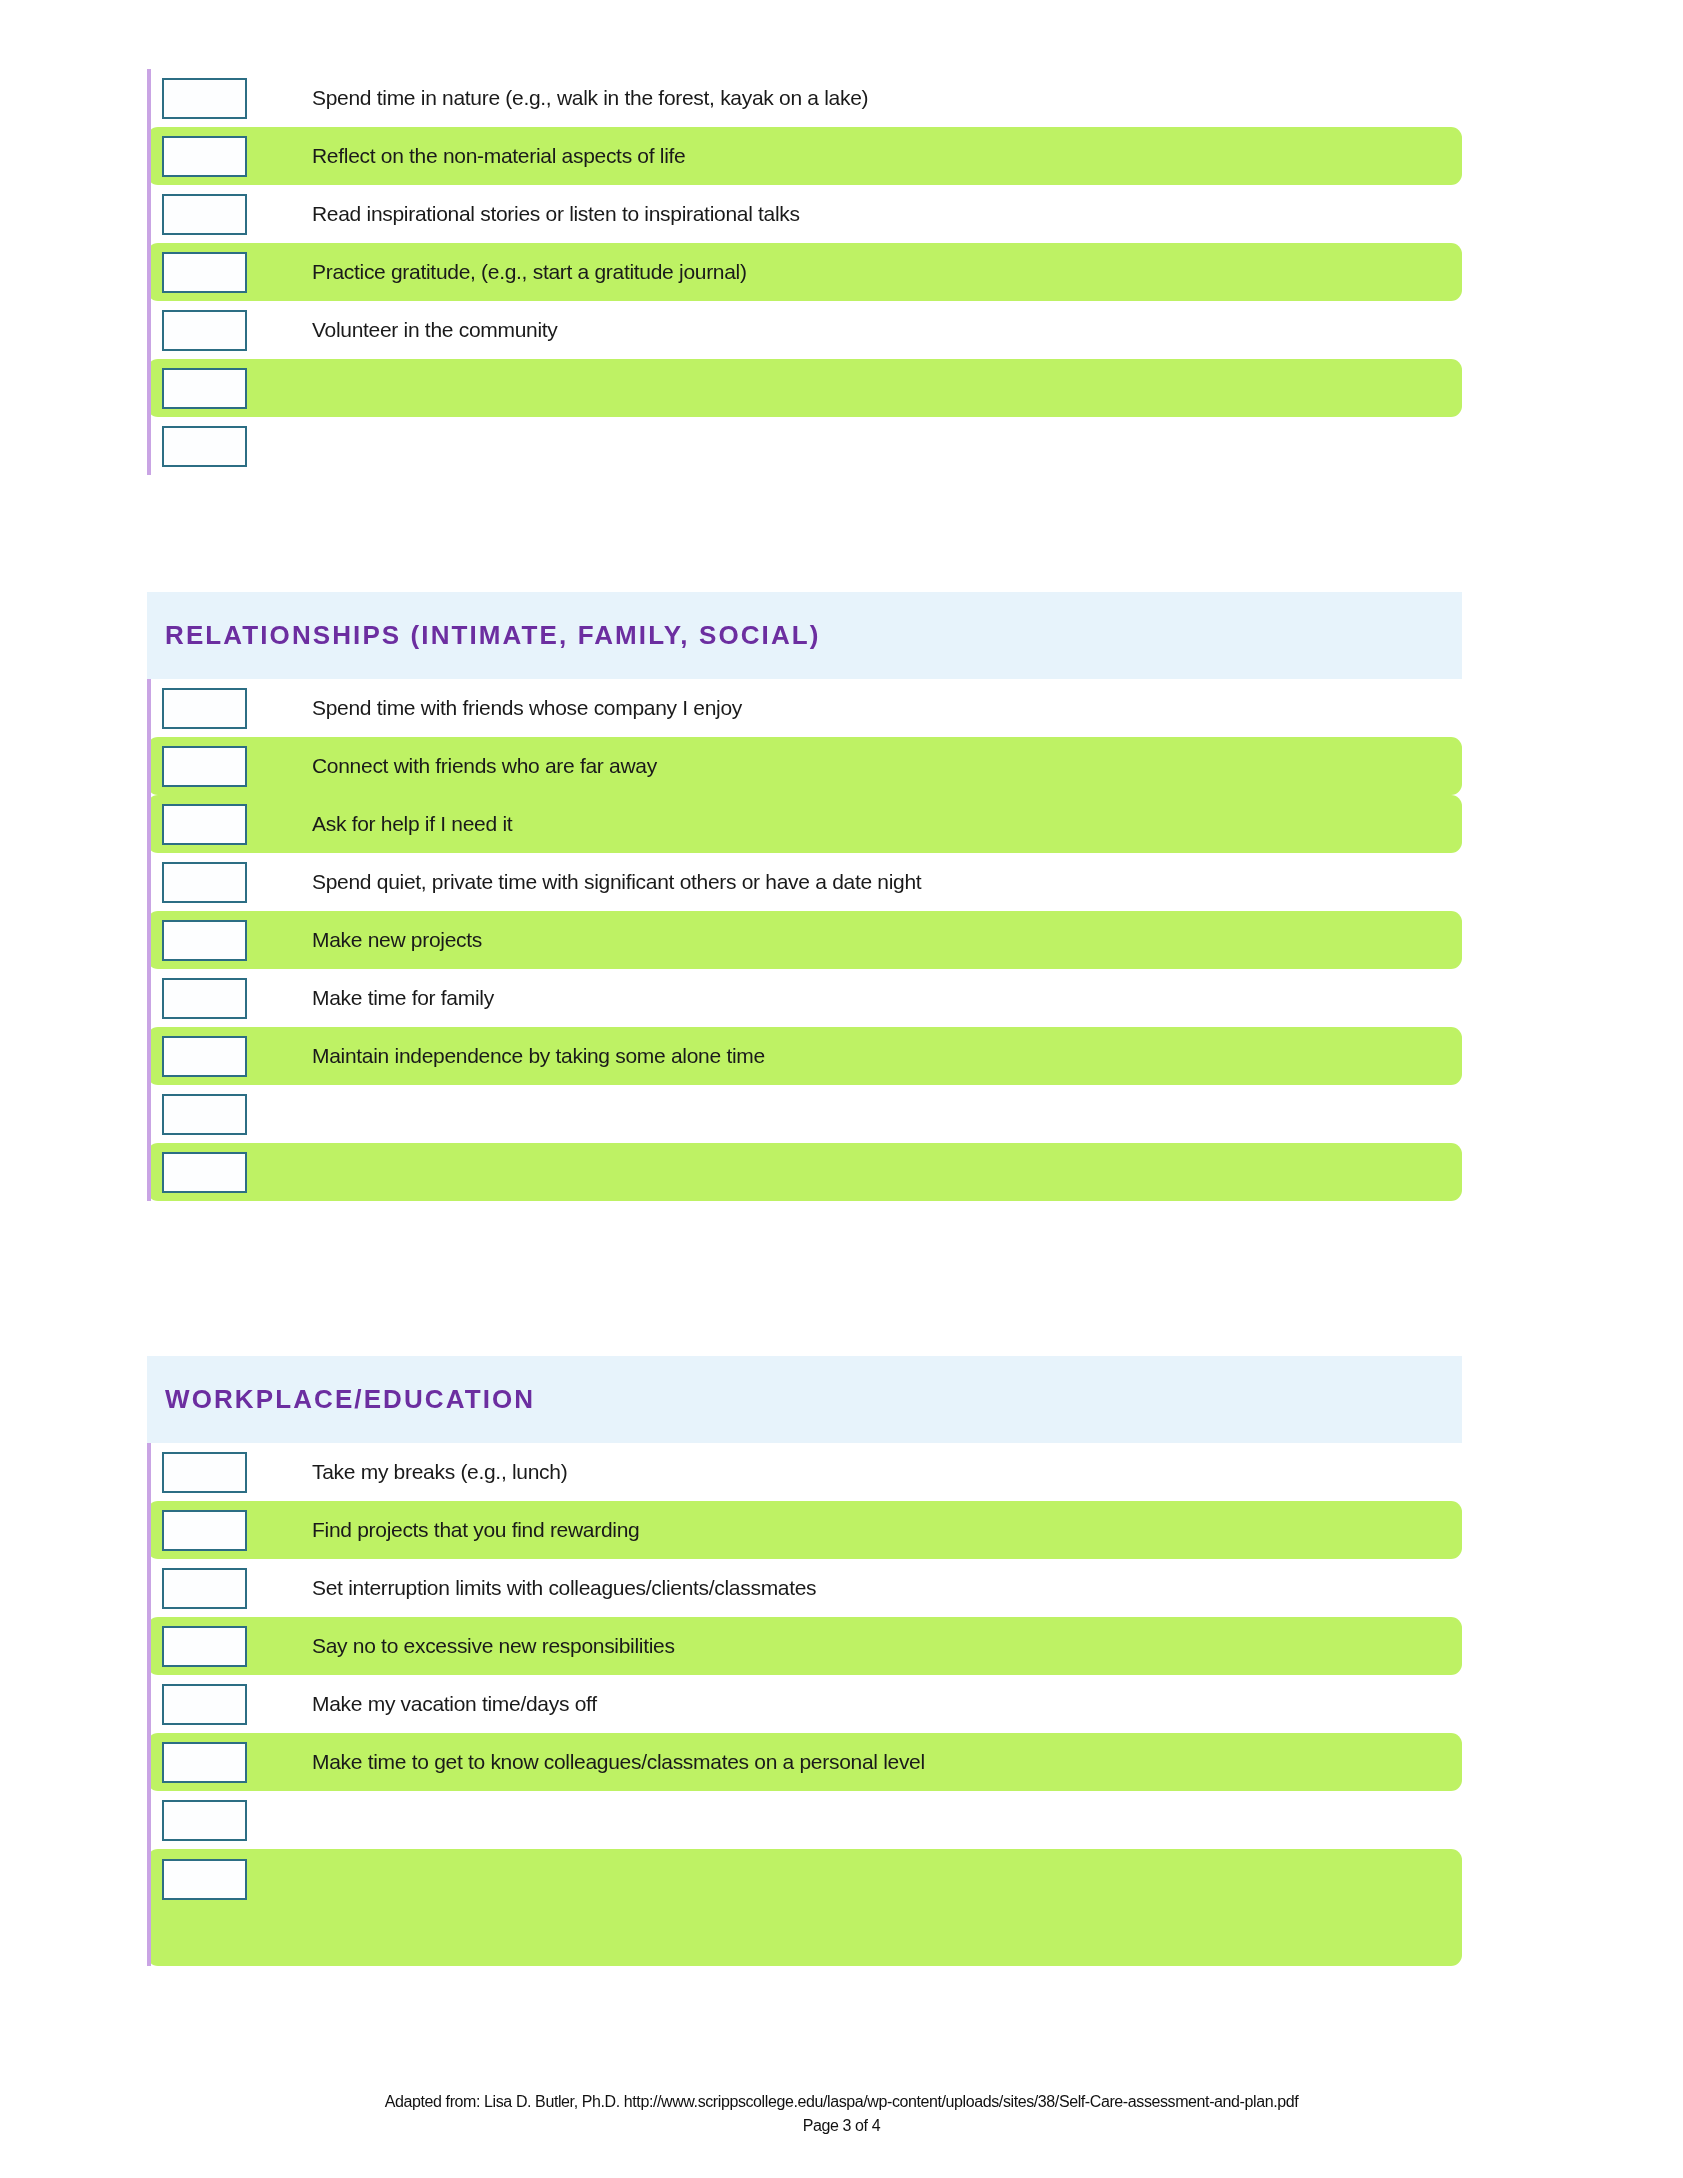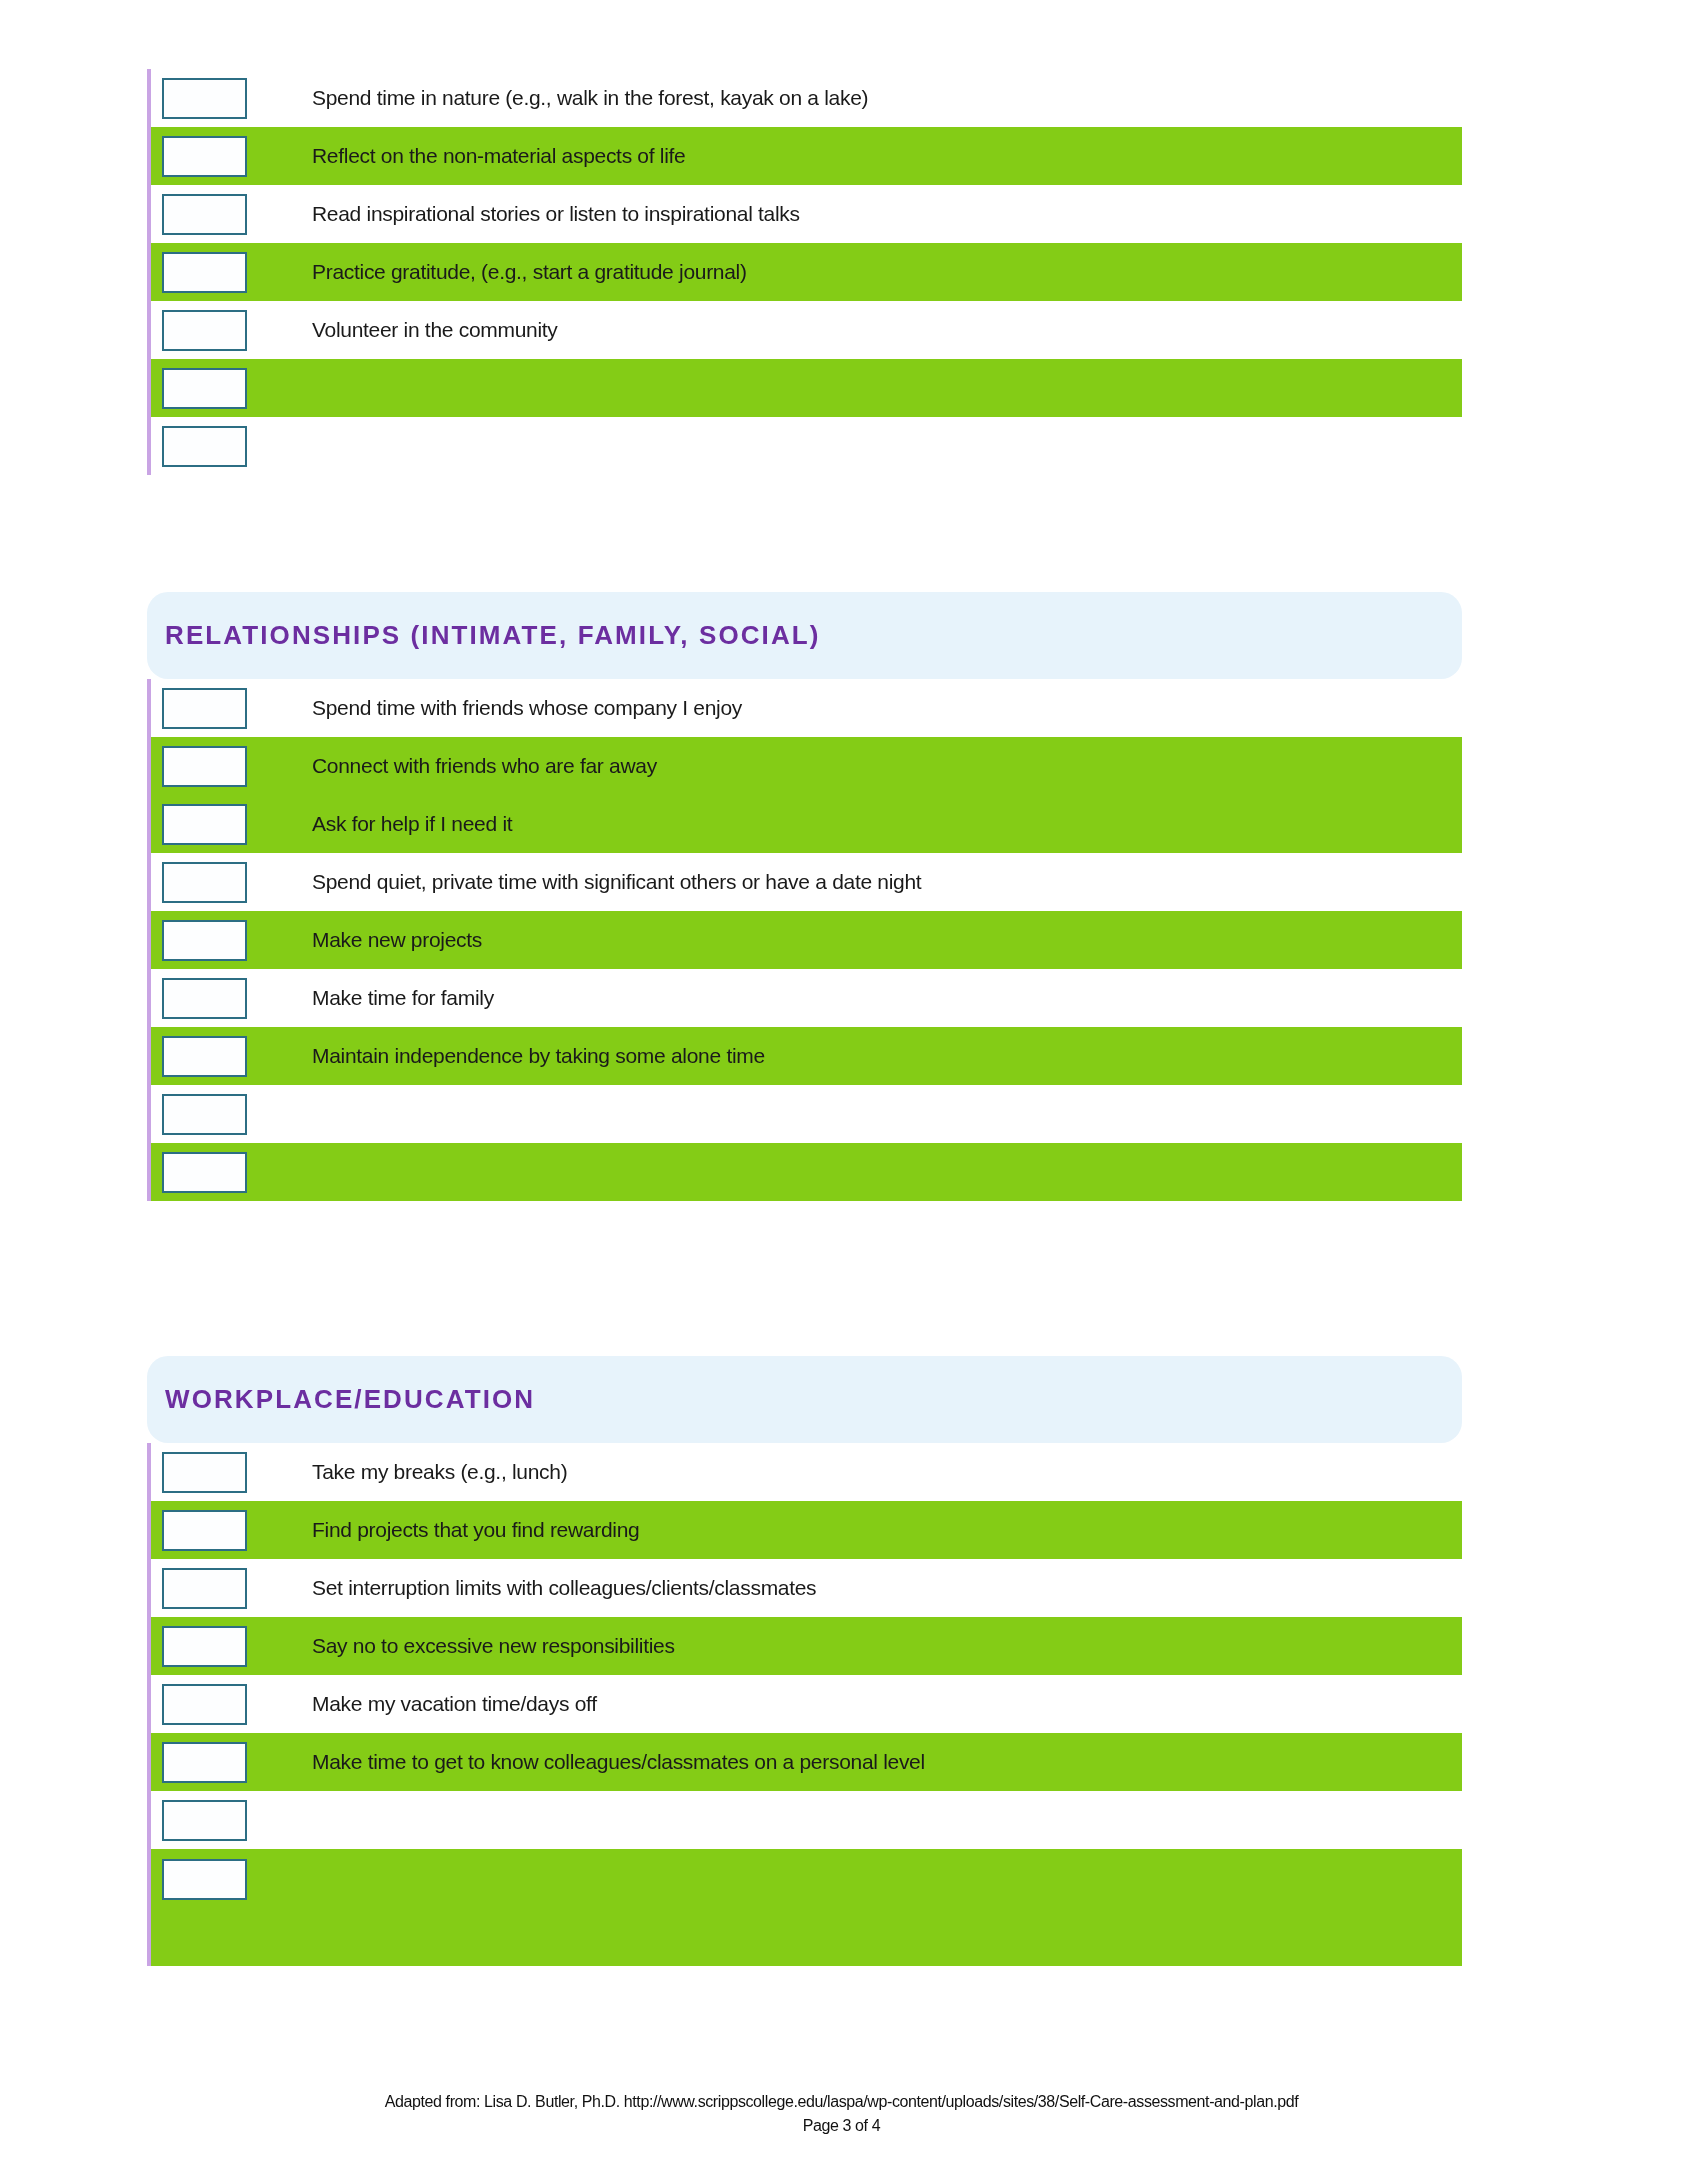--- a/index.html
+++ b/index.html
@@ -47,21 +47,22 @@
   }
 
   .row {
     position: relative;
     display: flex;
     align-items: center;
     height: 58px;
     background: #ffffff;
   }
   .row.alt {
-    background: #84cc16;
+    background: #bef264;
+    border-radius: 11px;
   }
   .row.tall {
     height: 117px;
     align-items: flex-start;
   }
 
   .cb-cell {
     flex: 0 0 117px;
     display: flex;
     align-items: center;
@@ -96,21 +97,20 @@
 
   
   .section-head {
     position: absolute;
     left: 147px;
     width: 1315px;
     height: 87px;
     background: #e7f3fb;
     display: flex;
     align-items: center;
-    border-radius: 21px;
   }
   .section-head-title {
     padding-left: 18px;
     color: #6c2ea0;
     font-size: 26px;
     font-weight: bold;
     letter-spacing: 2.1px;
     font-family: "Liberation Sans", "DejaVu Sans", sans-serif;
     font-stretch: condensed;
     white-space: nowrap;

